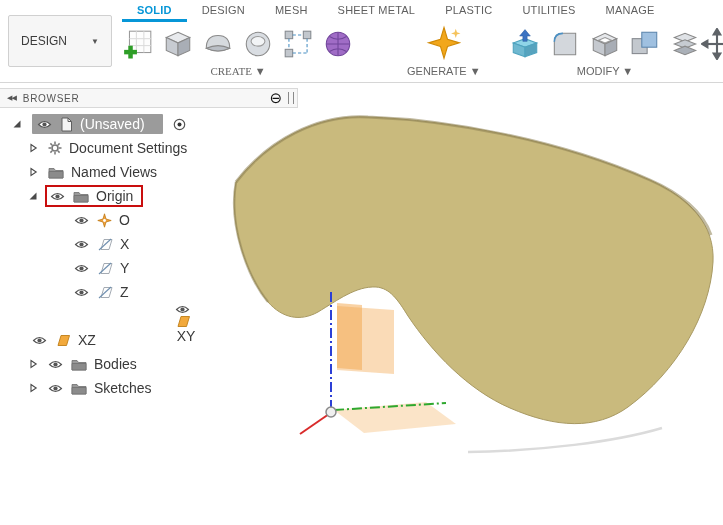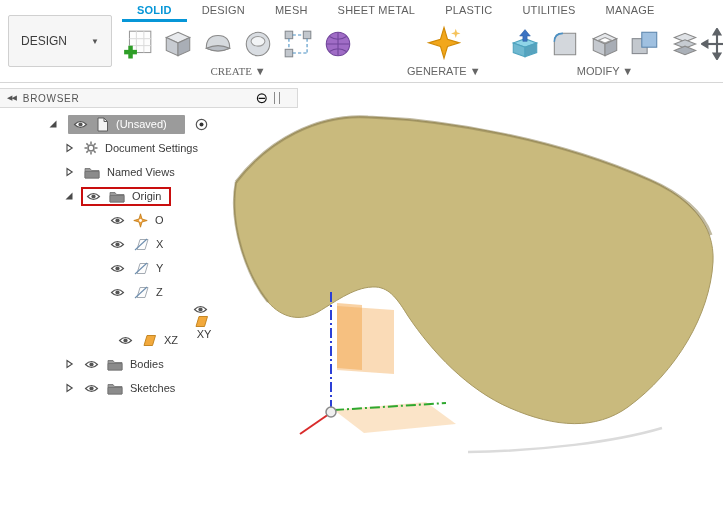--- a/index.html
+++ b/index.html
@@ -23,27 +23,27 @@
   .group:nth-child(2){left:407px;}
   .group:nth-child(3){left:505px;}
   .group-icons{display:flex;align-items:center;height:40px;}
   .gicon{width:40px;height:40px;display:flex;align-items:center;justify-content:center;cursor:pointer;}
   .gicon svg{display:block;}
   .group-label{font-size:11px;color:#666;margin-top:1px;cursor:pointer;white-space:nowrap;}
   #move-tool{position:absolute;left:701px;top:28px;cursor:pointer;}
   
   #browser{position:absolute;top:88px;left:0;width:298px;z-index:6;}
   #browser-header{height:20px;background:#f7f7f7;border:1px solid #d9d9d9;border-left:none;
-          display:flex;align-items:center;padding:0 17px 0 7px;box-sizing:border-box;}
+          display:flex;align-items:center;padding:0 3px 0 7px;box-sizing:border-box;}
   .collapse-arrows{font-size:7px;color:#555;letter-spacing:-1px;cursor:pointer;}
   #browser-title{font-size:10px;color:#555;letter-spacing:.7px;margin-left:7px;flex:1;}
   .minus-btn{font-size:15px;color:#111;line-height:14px;cursor:pointer;}
   .grip{width:4px;height:12px;border-left:1px solid #8a8a8a;border-right:1px solid #8a8a8a;margin-left:6px;cursor:col-resize;}
   #tree{margin-top:4px;}
-  .trow{height:24px;display:flex;align-items:center;font-size:11px;color:#3a3a3a;cursor:default;box-sizing:border-box;margin-left:36px;}
+  .trow{height:24px;display:flex;align-items:center;font-size:14px;color:#3a3a3a;cursor:default;box-sizing:border-box;}
   .expander{width:10px;height:10px;margin-right:10px;flex:none;display:flex;cursor:pointer;}
   .eye{margin-right:8px;flex:none;display:flex;cursor:pointer;}
   .ticon{margin-right:7px;flex:none;display:flex;}
   .tlabel{white-space:nowrap;}
   .selbar{display:inline-flex;align-items:center;background:#9b9b9b;color:#fff;
           padding:2px 18px 2px 5px;border-radius:1px;}
   .selbar .tlabel{color:#fff;}
   .annot{display:inline-flex;align-items:center;border:2px solid #C90E0E;padding:1px 8px 1px 3px;margin-left:-3px;}
   .radio{margin-left:10px;display:flex;cursor:pointer;}
 </style>
@@ -361,21 +361,21 @@
               <circle cx="7.5" cy="5.5" r="2.1" fill="#555"></circle>
             </svg>
           </span>
           <span class="ticon">
             <svg width="16" height="13" viewBox="0 0 16 13">
               <polygon points="3,11.5 6,1.5 14.5,1.5 11.5,11.5" fill="#F2A93C" stroke="#BE7E17" stroke-width="0.9"></polygon>
             </svg>
           </span>
           <span class="tlabel">XY</span>
         </div>
-        <div class="trow" style="padding-left: 82px;">
+        <div class="trow" style="padding-left: 32px;">
           <span class="eye">
             <svg width="15" height="11" viewBox="0 0 15 11">
               <path d="M1.5 5.5 Q7.5 -0.5 13.5 5.5 Q7.5 11.5 1.5 5.5 Z" fill="#fff" stroke="#555" stroke-width="1.1"></path>
               <circle cx="7.5" cy="5.5" r="2.1" fill="#555"></circle>
             </svg>
           </span>
           <span class="ticon">
             <svg width="16" height="13" viewBox="0 0 16 13">
               <polygon points="3,11.5 6,1.5 14.5,1.5 11.5,11.5" fill="#F2A93C" stroke="#BE7E17" stroke-width="0.9"></polygon>
             </svg>

